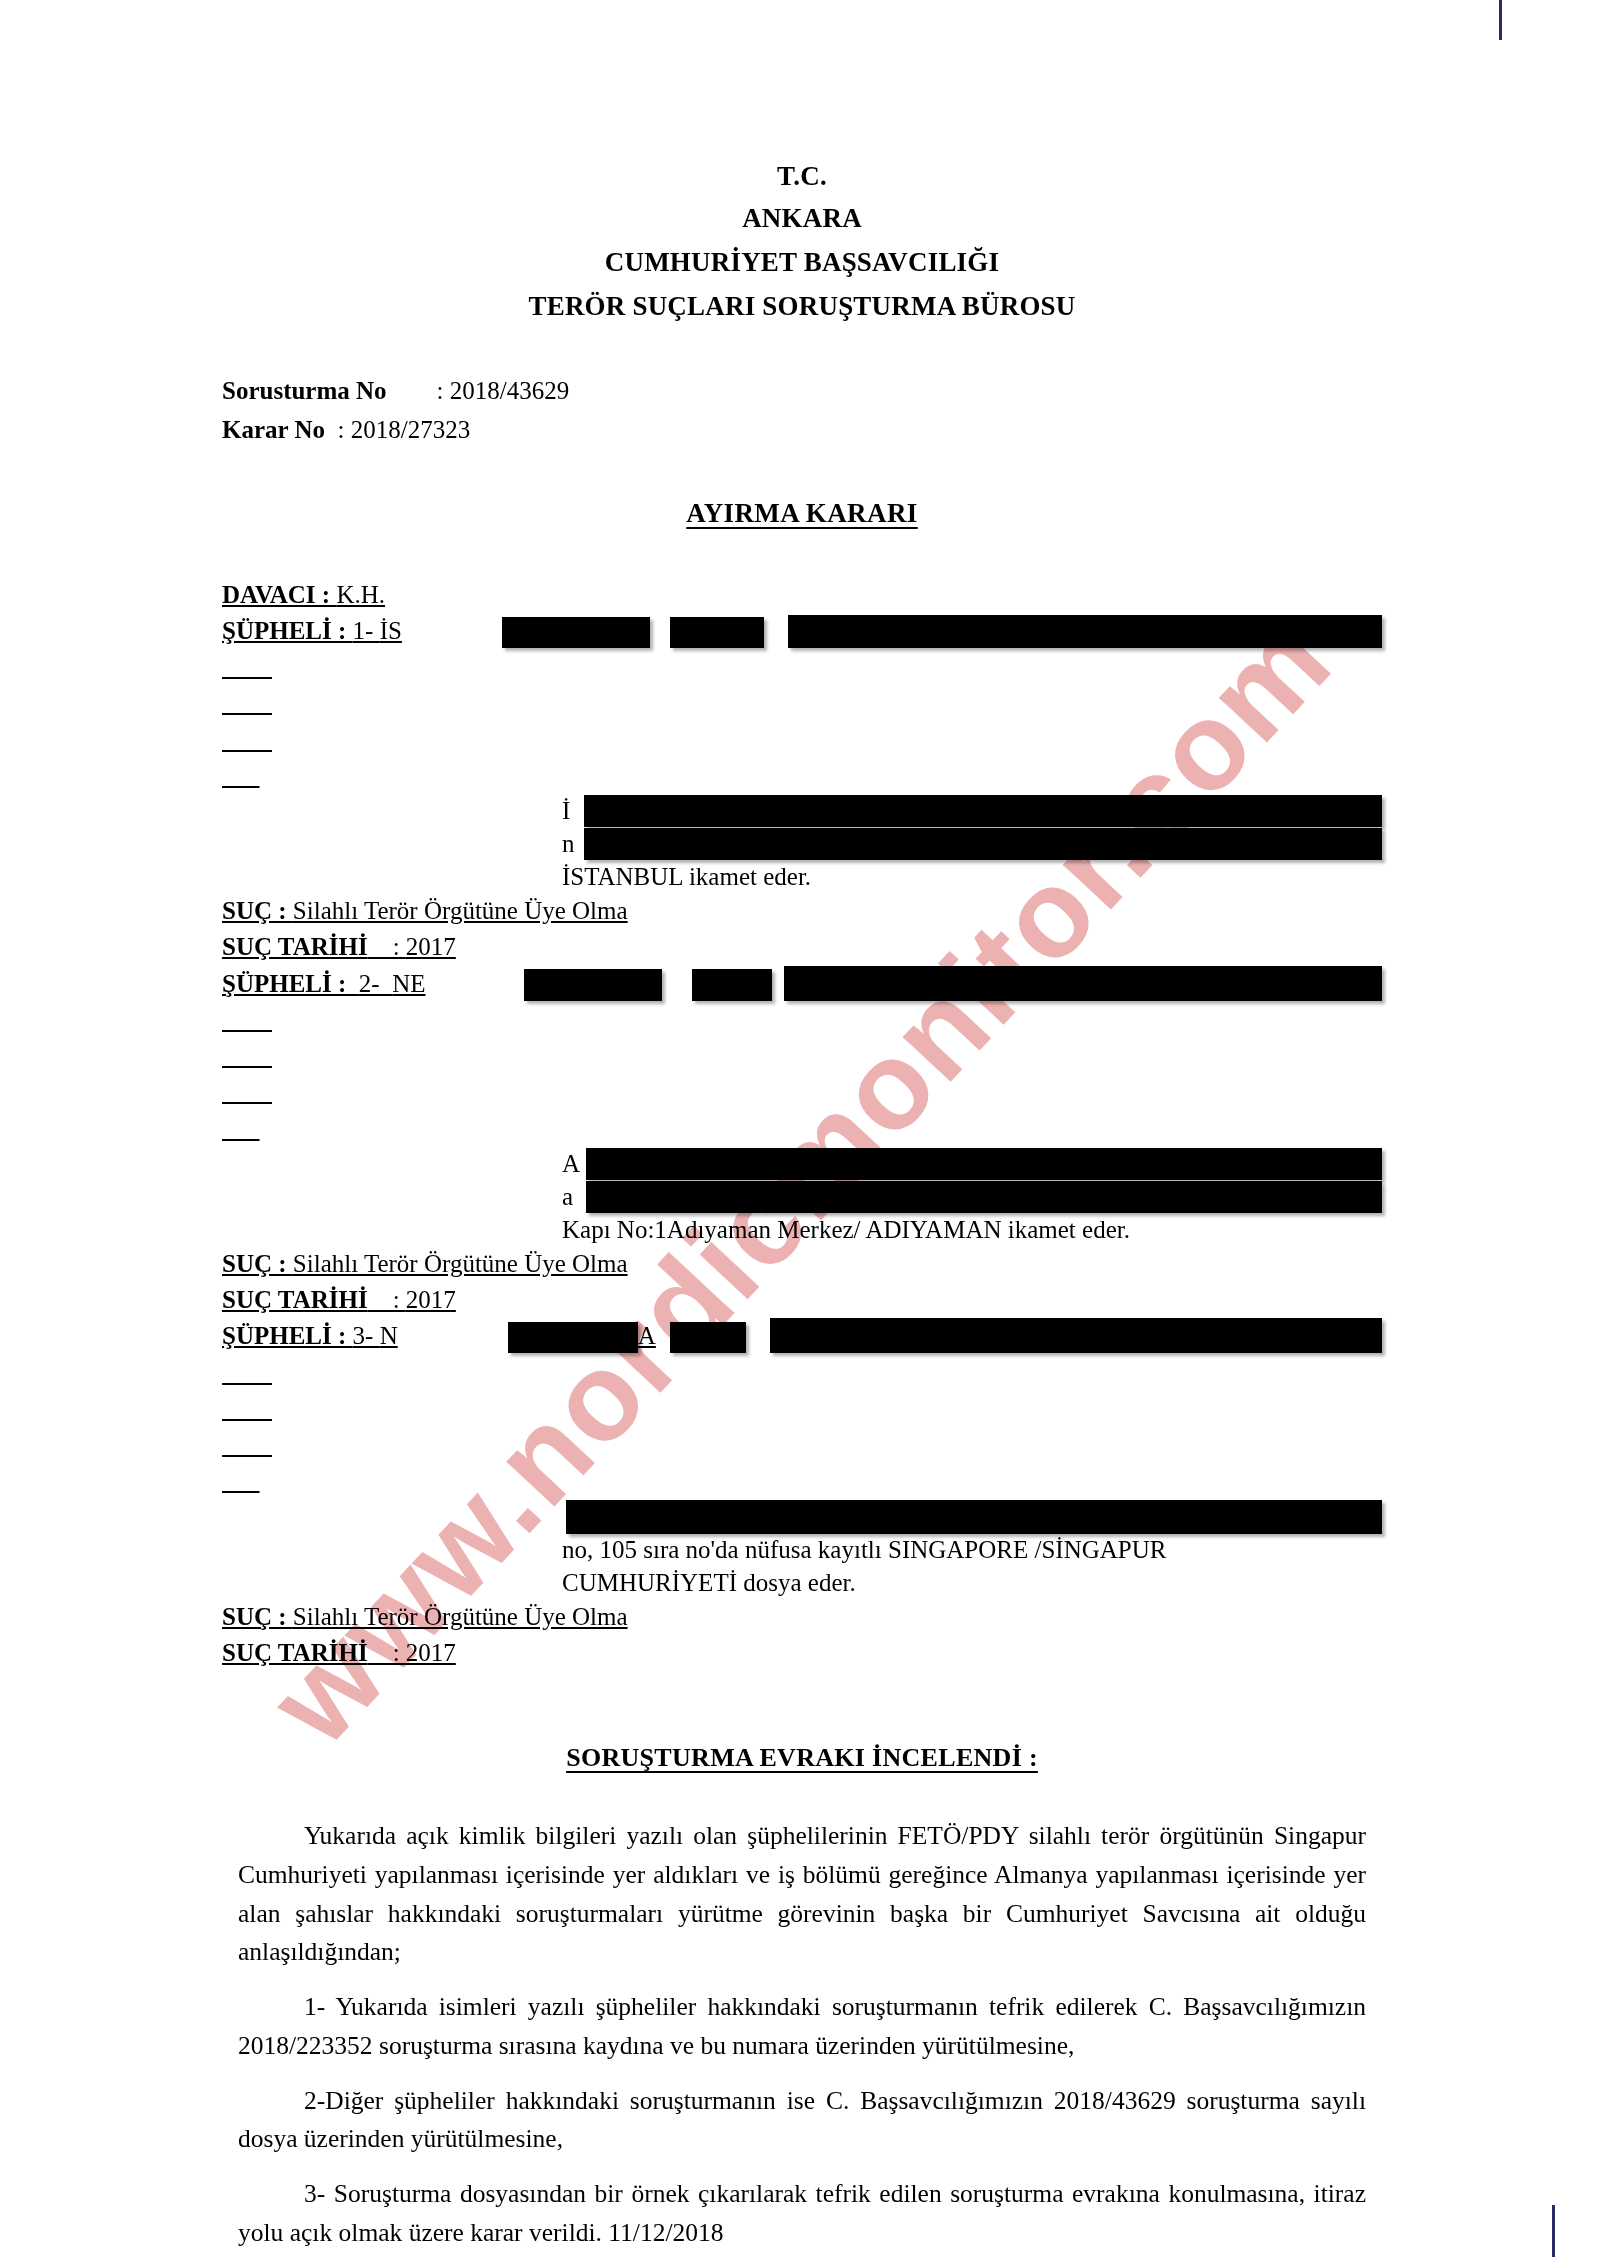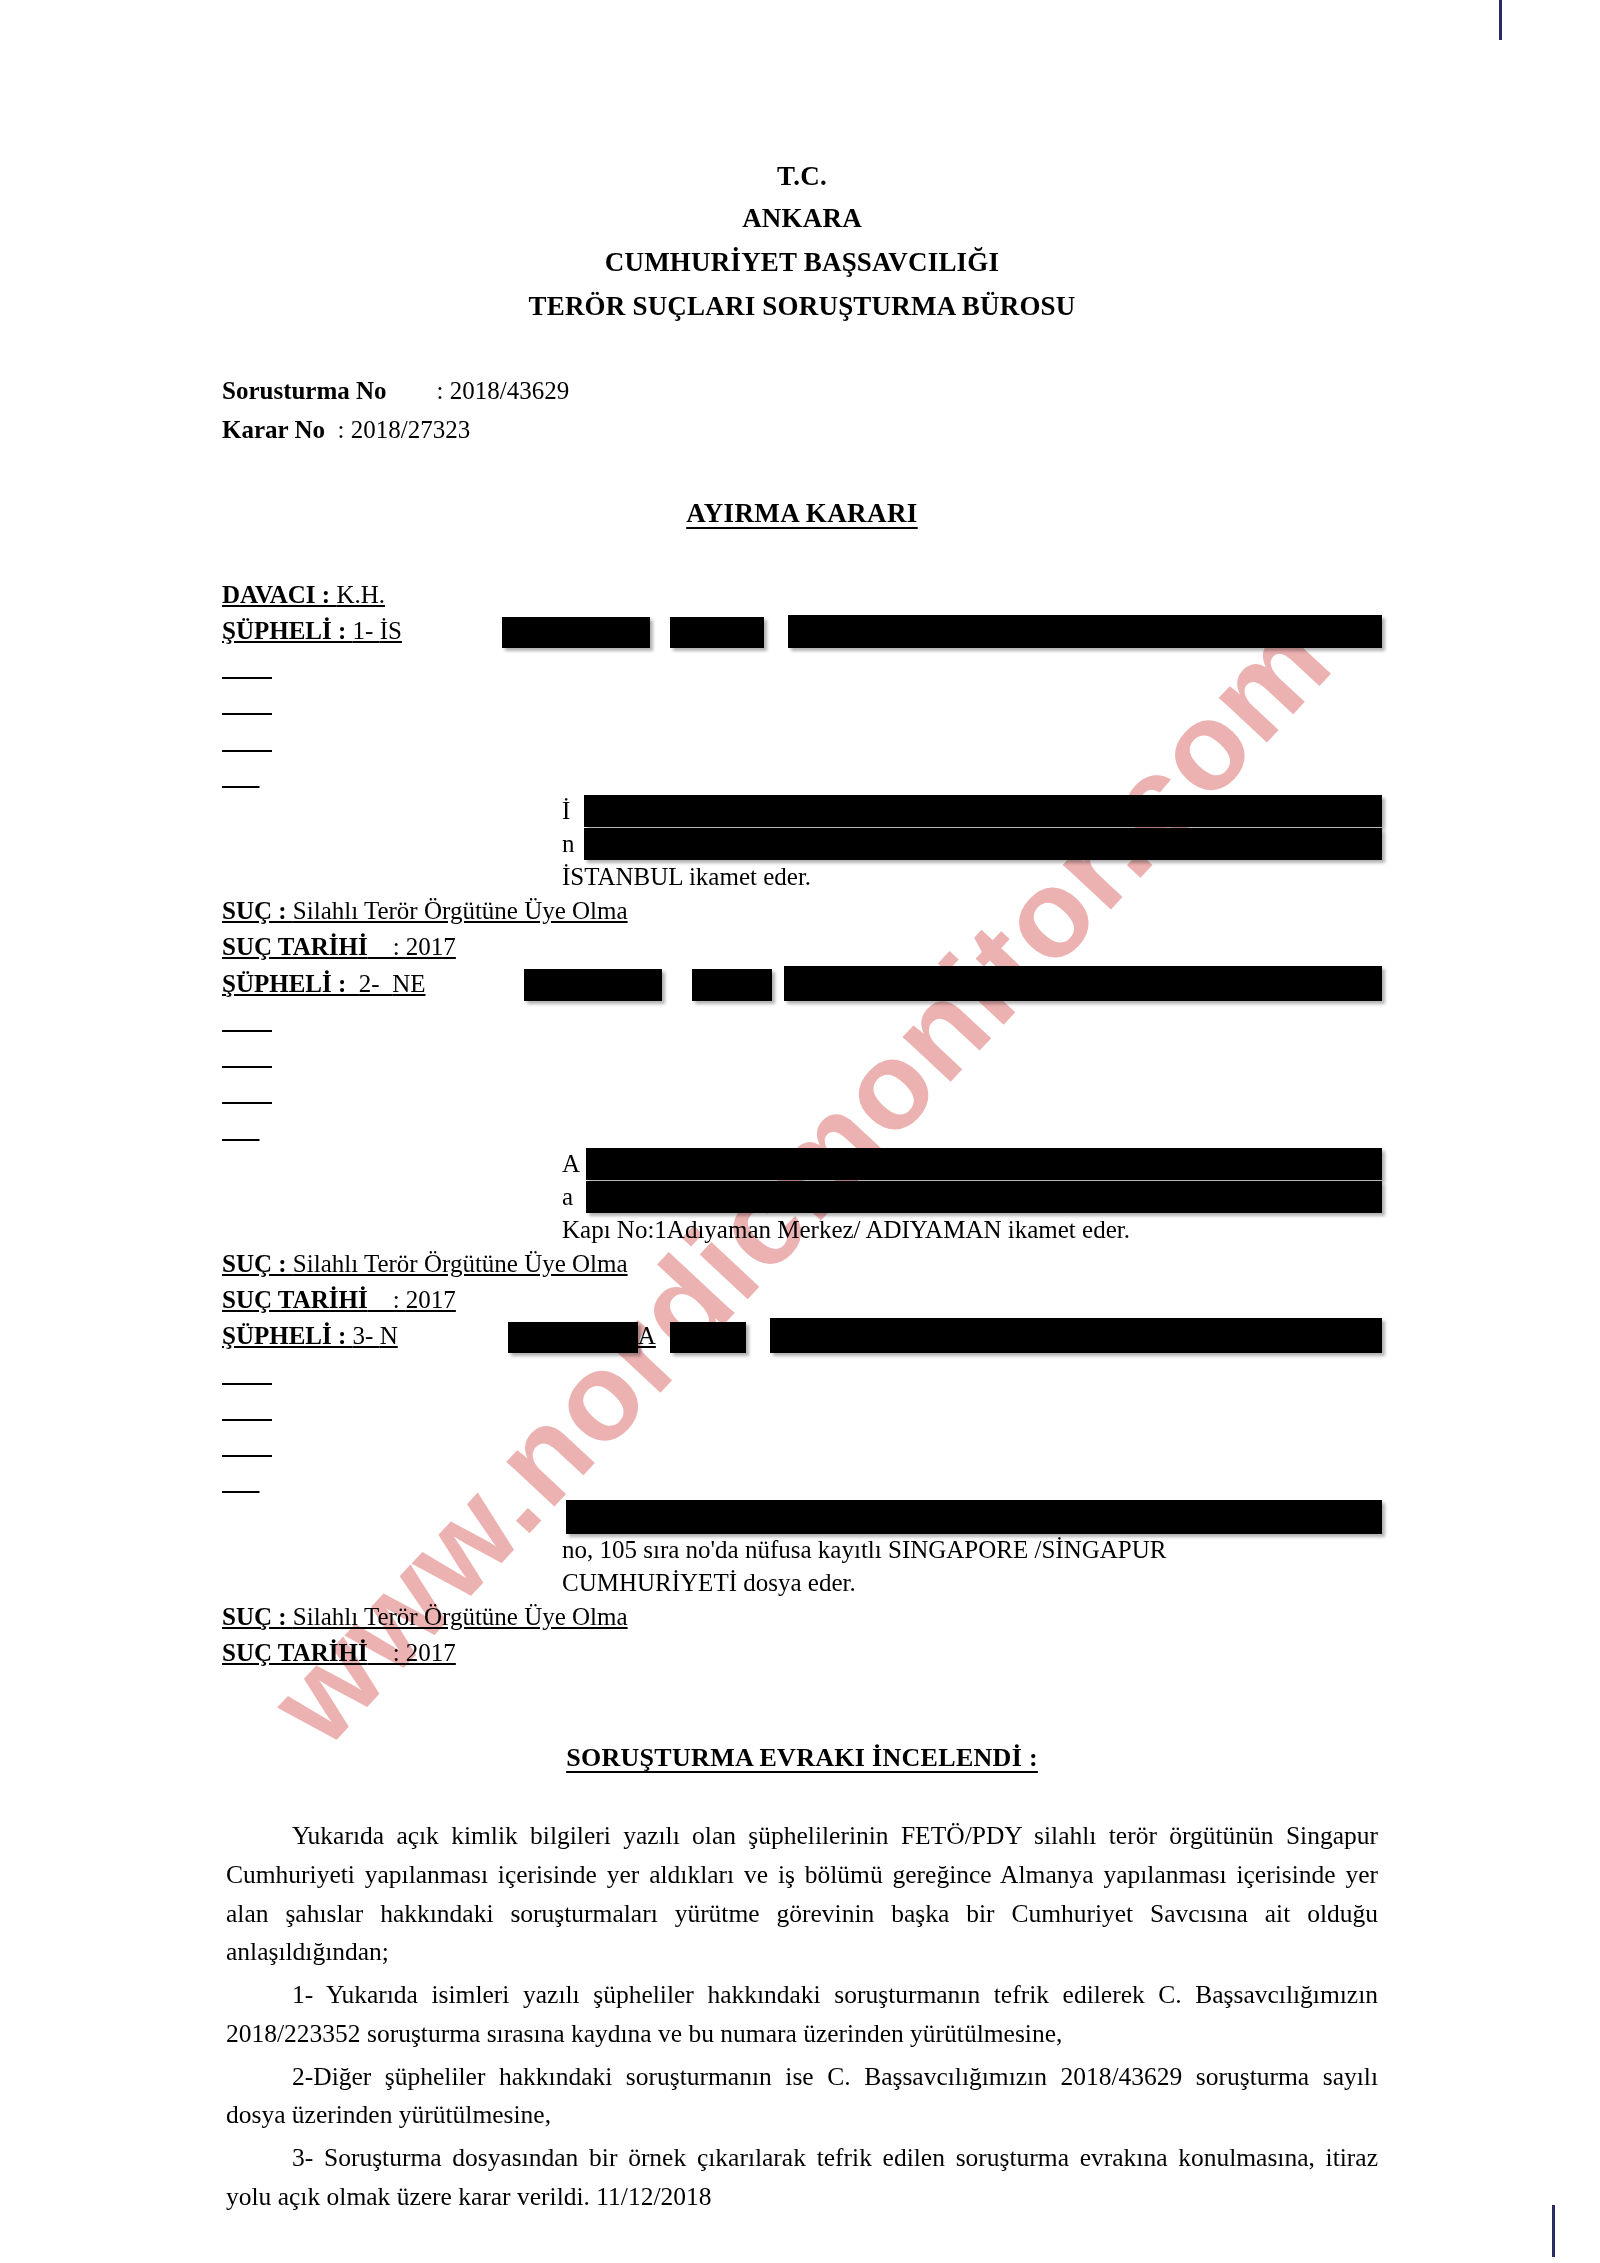--- a/index.html
+++ b/index.html
@@ -54,21 +54,21 @@
 
   
   .sect{
     text-align:center;font-weight:bold;font-size:26px;
     text-decoration:underline;text-underline-offset:5px;
     margin-top:72px;letter-spacing:.3px;
   }
 
   
   .body{margin-top:44px;font-size:25.5px;line-height:1.52;text-align:justify;}
-  .body p{margin:4px;text-indent:66px;}
+  .body p{margin:16px;text-indent:66px;}
 
   
   .sig{margin-top:62px;text-align:center;font-size:25px;line-height:1.42;}
 
   
   .wm{
     position:absolute;left:50%;top:1180px;
     transform:translate(-50%,-50%) rotate(-47deg);
     transform-origin:center center;
     font-family:"Liberation Sans","DejaVu Sans",sans-serif;

